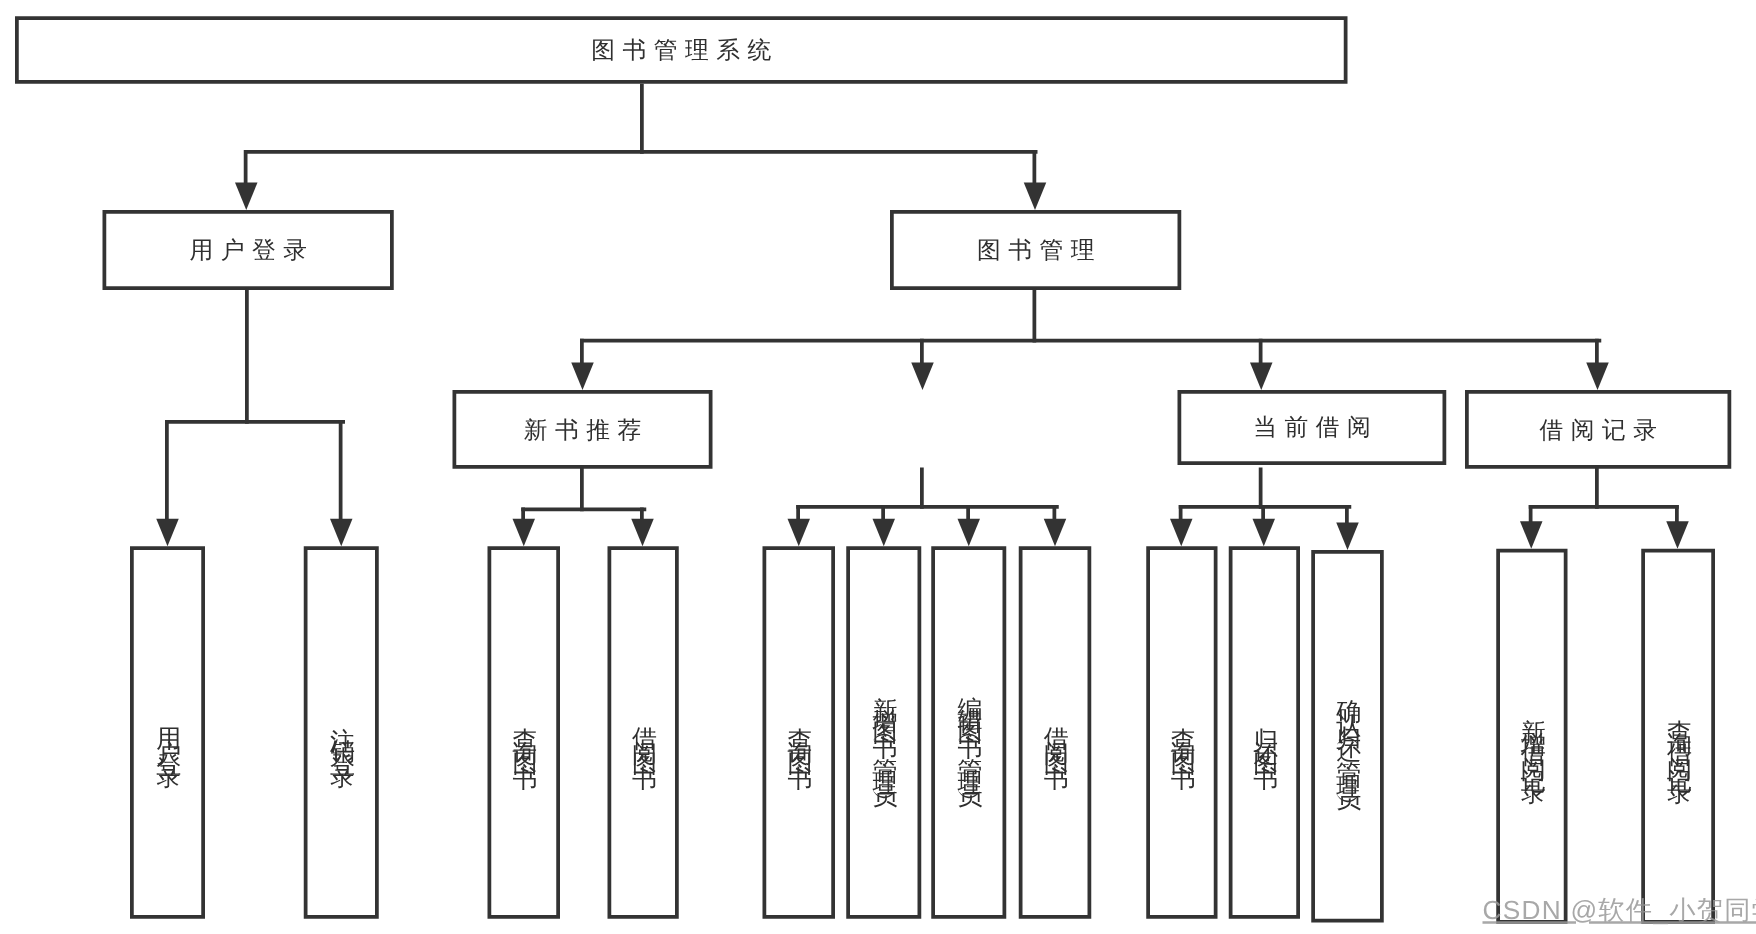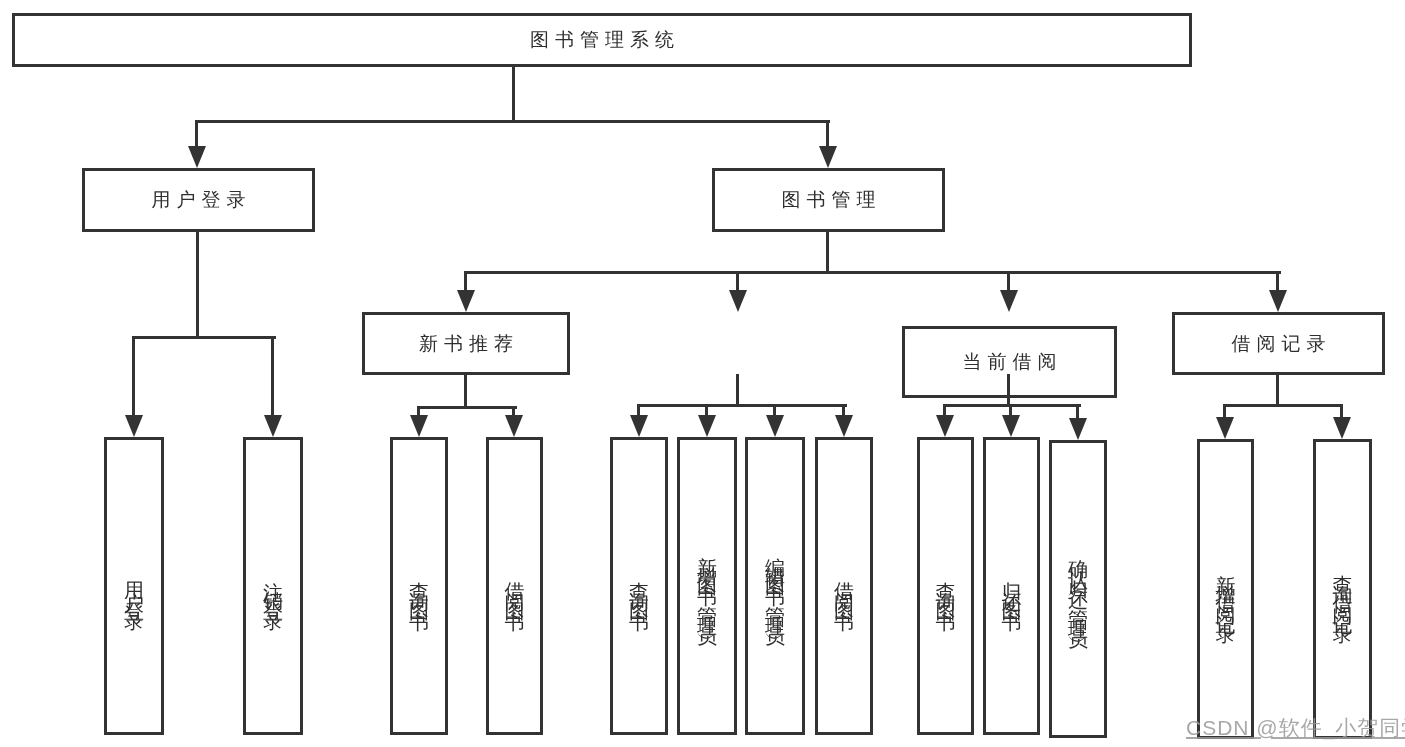--- a/index.html
+++ b/index.html
@@ -57,21 +57,21 @@
     opacity:.85;
     text-decoration:underline;
     white-space:nowrap;
   }
 </style>
 </head>
 <body>
 
 <div id="stage">
 
-  <div class="box hbox" style="left:12px;top:13px;width:1180px;height:54px;">
+  <div class="box hbox" style="left:12px;top:13px;width:1066px;height:54px;">
     <span>图书管理系统</span>
   </div>
 
   <div class="vl" style="left:512px;top:67px;height:56px;"></div>
   <div class="hl" style="left:196px;top:120px;width:634px;"></div>
   <div class="vl" style="left:195px;top:120px;height:30px;"></div>
   <div class="vl" style="left:826px;top:120px;height:30px;"></div>
   <div class="arrow" style="left:188px;top:146px;"></div>
   <div class="arrow" style="left:819px;top:146px;"></div>
 
@@ -96,21 +96,21 @@
   <div class="vl" style="left:1007px;top:271px;height:22px;"></div>
   <div class="vl" style="left:1276px;top:271px;height:22px;"></div>
   <div class="arrow" style="left:457px;top:290px;"></div>
   <div class="arrow" style="left:729px;top:290px;"></div>
   <div class="arrow" style="left:1000px;top:290px;"></div>
   <div class="arrow" style="left:1269px;top:290px;"></div>
 
   <div class="box hbox" style="left:362px;top:312px;width:208px;height:63px;">
     <span>新书推荐</span>
   </div>
-  <div class="box hbox" style="left:902px;top:312px;width:215px;height:72px;margin-top:14px;">
+  <div class="box hbox" style="left:942px;top:312px;width:215px;height:60px;">
     <span>当前借阅</span>
   </div>
   <div class="box hbox" style="left:1172px;top:312px;width:213px;height:63px;font-family:Liberation Serif, serif;">
     <span>借阅记录</span>
   </div>
 
   <div class="vl" style="left:464px;top:374px;height:35px;"></div>
   <div class="hl" style="left:417px;top:406px;width:100px;"></div>
   <div class="vl" style="left:417px;top:406px;height:12px;"></div>
   <div class="vl" style="left:512px;top:406px;height:12px;"></div>

